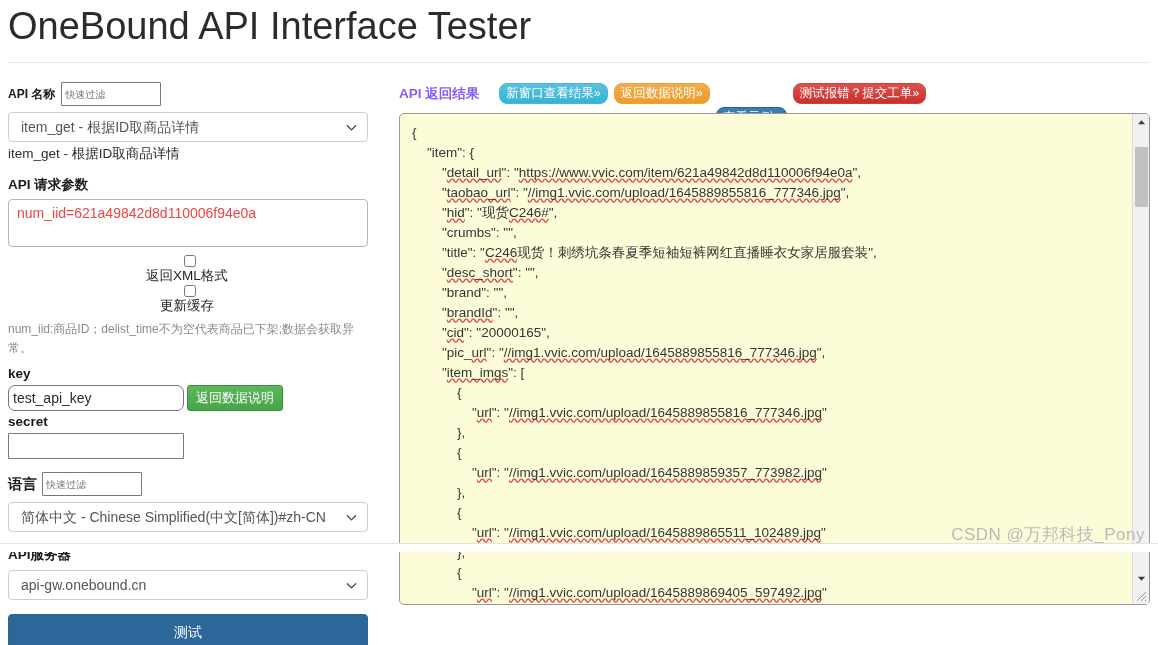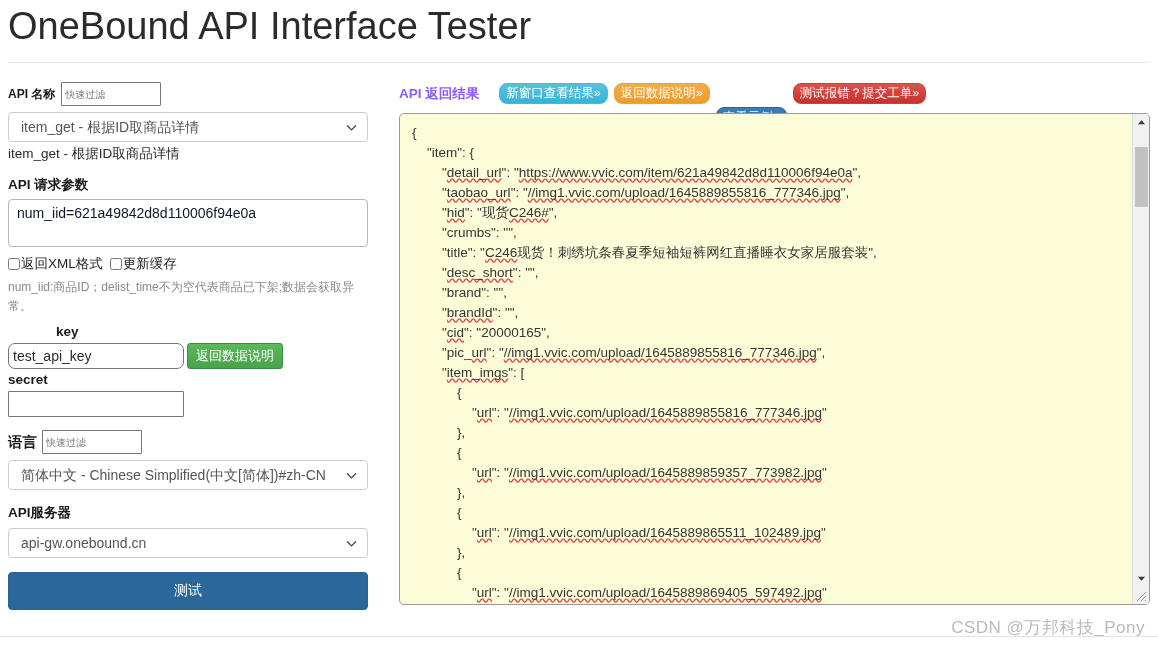--- a/index.html
+++ b/index.html
@@ -4,21 +4,21 @@
 <style>
   * { box-sizing: border-box; }
   html, body {
     margin: 0; padding: 0;
     width: 1158px; height: 645px;
     background: #ffffff;
     font-family: "Liberation Sans", "DejaVu Sans", sans-serif;
     overflow: hidden;
   }
 
-  .page { position: relative; width: 1158px; height: 645px; background:#fff; }
+  .page { position: relative; width: 1158px; height: 552px; background:#fff; }
 
   
   .title {
     position: absolute;
     left: 8px; top: -2px;
     font-size: 38px;
     font-weight: 400;
     color: #2b2b2b;
     letter-spacing: 0px;
     line-height: 56px;
@@ -100,35 +100,36 @@
   }
 
   .param-box {
     margin-top: 5px;
     width: 360px;
     height: 48px;
     border: 1px solid #b6b6b6;
     border-radius: 4px;
     background: #fff;
     font-size: 14px;
-    color: #0f172a;
+    color: #ef4444;
     padding: 4px 8px;
     font-family: inherit;
     resize: none;
     outline: none;
     line-height: 18px;
     overflow: hidden;
   }
 
   .cbrow {
     margin-top: 4px;
     display: flex;
     align-items: center;
     font-size: 13.5px;
     color: #1f1f1f;
+    flex-direction: column;
   }
   .cbrow input[type=checkbox] {
     width: 12px; height: 12px;
     margin: 0 1px 0 0;
     vertical-align: middle;
   }
   .cbrow .cbtext { margin-right: 7px; }
 
   .grey-note {
     margin-top: 5px;
@@ -136,21 +137,20 @@
     font-size: 12px;
     color: #8a8a8a;
     line-height: 19px;
   }
 
   .key-label {
     margin-top: 8px;
     font-size: 13.5px;
     font-weight: bold;
     color: #1a1a1a;
-    margin-left: 48px;
   }
 
   .keyrow {
     margin-top: 4px;
     display: flex;
     align-items: stretch;
   }
   .key-input {
     width: 176px;
     height: 26px;

